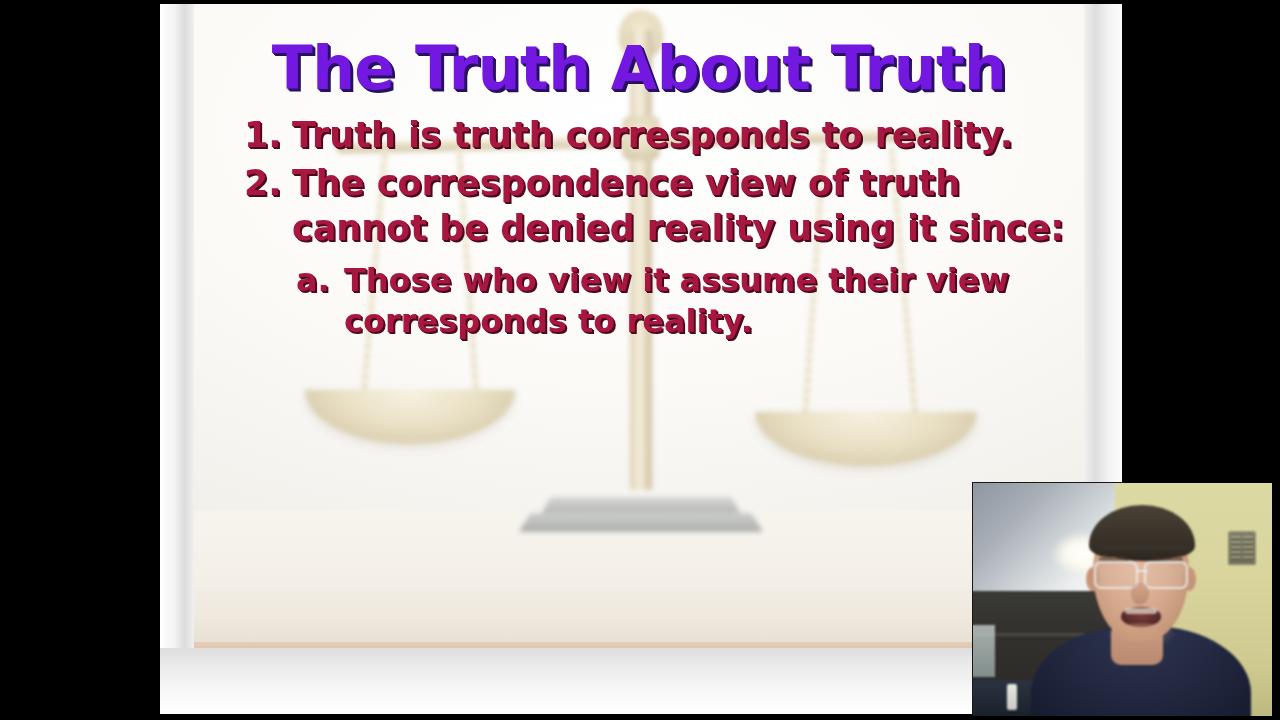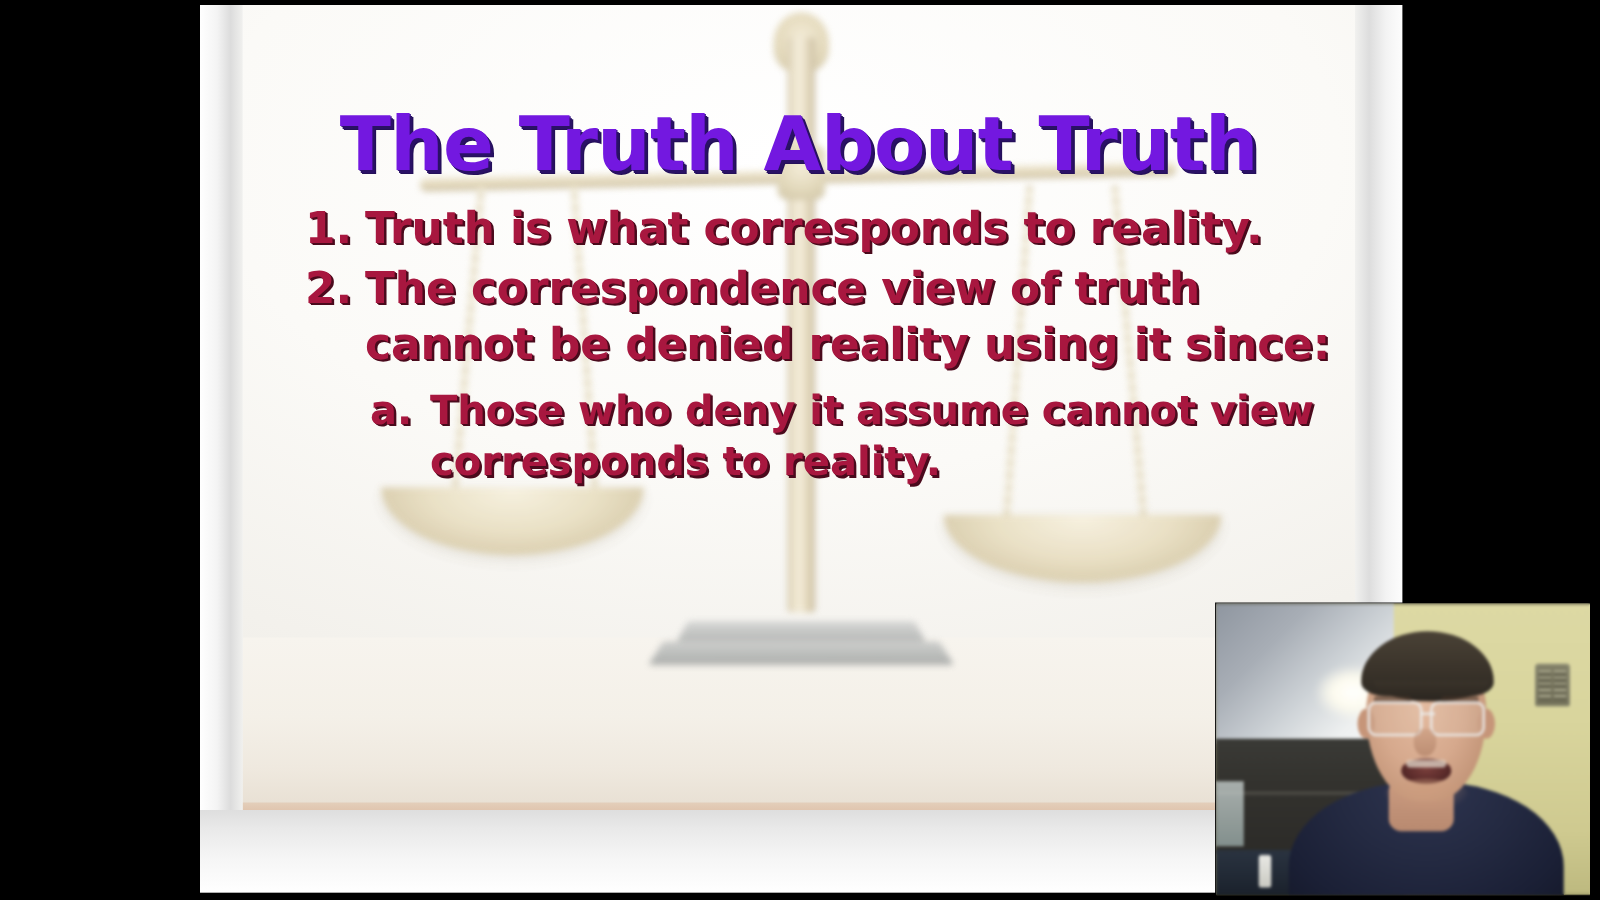--- a/index.html
+++ b/index.html
@@ -186,21 +186,20 @@
     background: linear-gradient(to bottom, #c4c6c5 0%, #aeb1b0 55%, #9a9d9c 100%);
     border-radius: 3px;
     transform: perspective(300px) rotateX(58deg);
   }
 
   
   .slide-text {
     position: absolute;
     left: 34px; right: 38px; top: 0;
     z-index: 5;
-    margin-top: 48px;
   }
 
   .slide-title {
     margin: 0;
     padding: 34px 12px 0 12px;
     text-align: center;
     font-family: "DejaVu Sans", sans-serif;
     font-weight: bold;
     font-size: 60px;
     line-height: 1.02;
@@ -498,32 +497,32 @@
     <div class="mat-bottom"></div>
 
     <div class="slide-text">
 
       <h1 class="slide-title">The Truth About Truth</h1>
 
       <ul class="bullets">
 
         <li class="bullet">
           <span class="bullet-marker">1.</span>
-          <span class="bullet-body">Truth is what corresponds to reality.</span>
+          <span class="bullet-body">Truth is truth corresponds to reality.</span>
         </li>
 
         <li class="bullet">
           <span class="bullet-marker">2.</span>
           <span class="bullet-body">The correspondence view of truth cannot be denied reality using it since:</span>
         </li>
 
         <ul class="subbullets">
           <li class="subbullet">
             <span class="subbullet-marker">a.</span>
-            <span class="subbullet-body">Those who deny it assume cannot view corresponds to reality.</span>
+            <span class="subbullet-body">Those who view it assume their view corresponds to reality.</span>
           </li>
         </ul>
 
       </ul>
     </div>
   </div>
 
   <div id="webcam">
     <div class="cam-frame">
 

